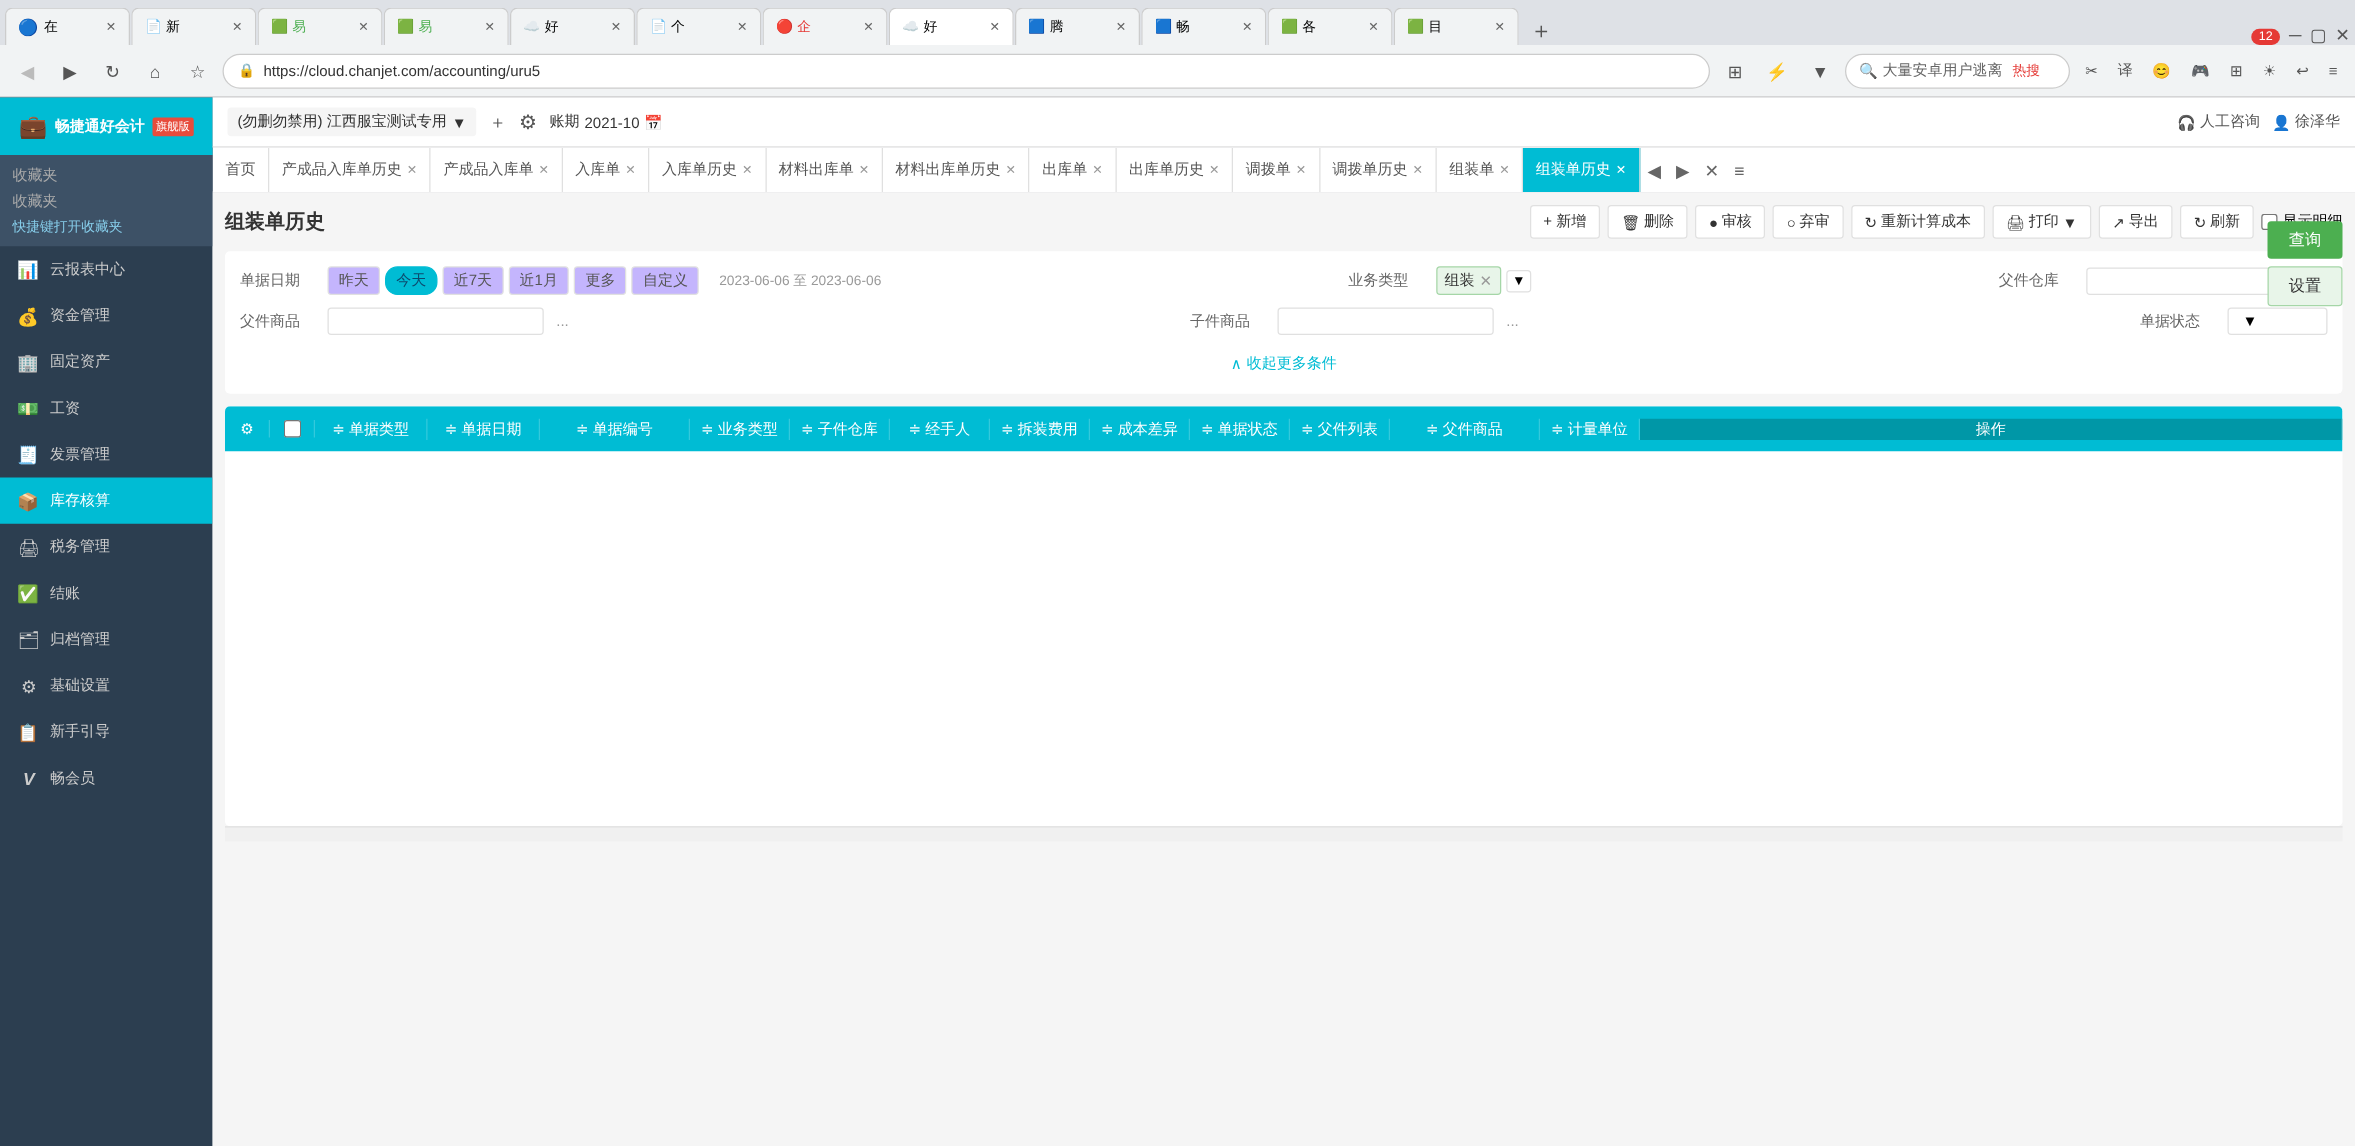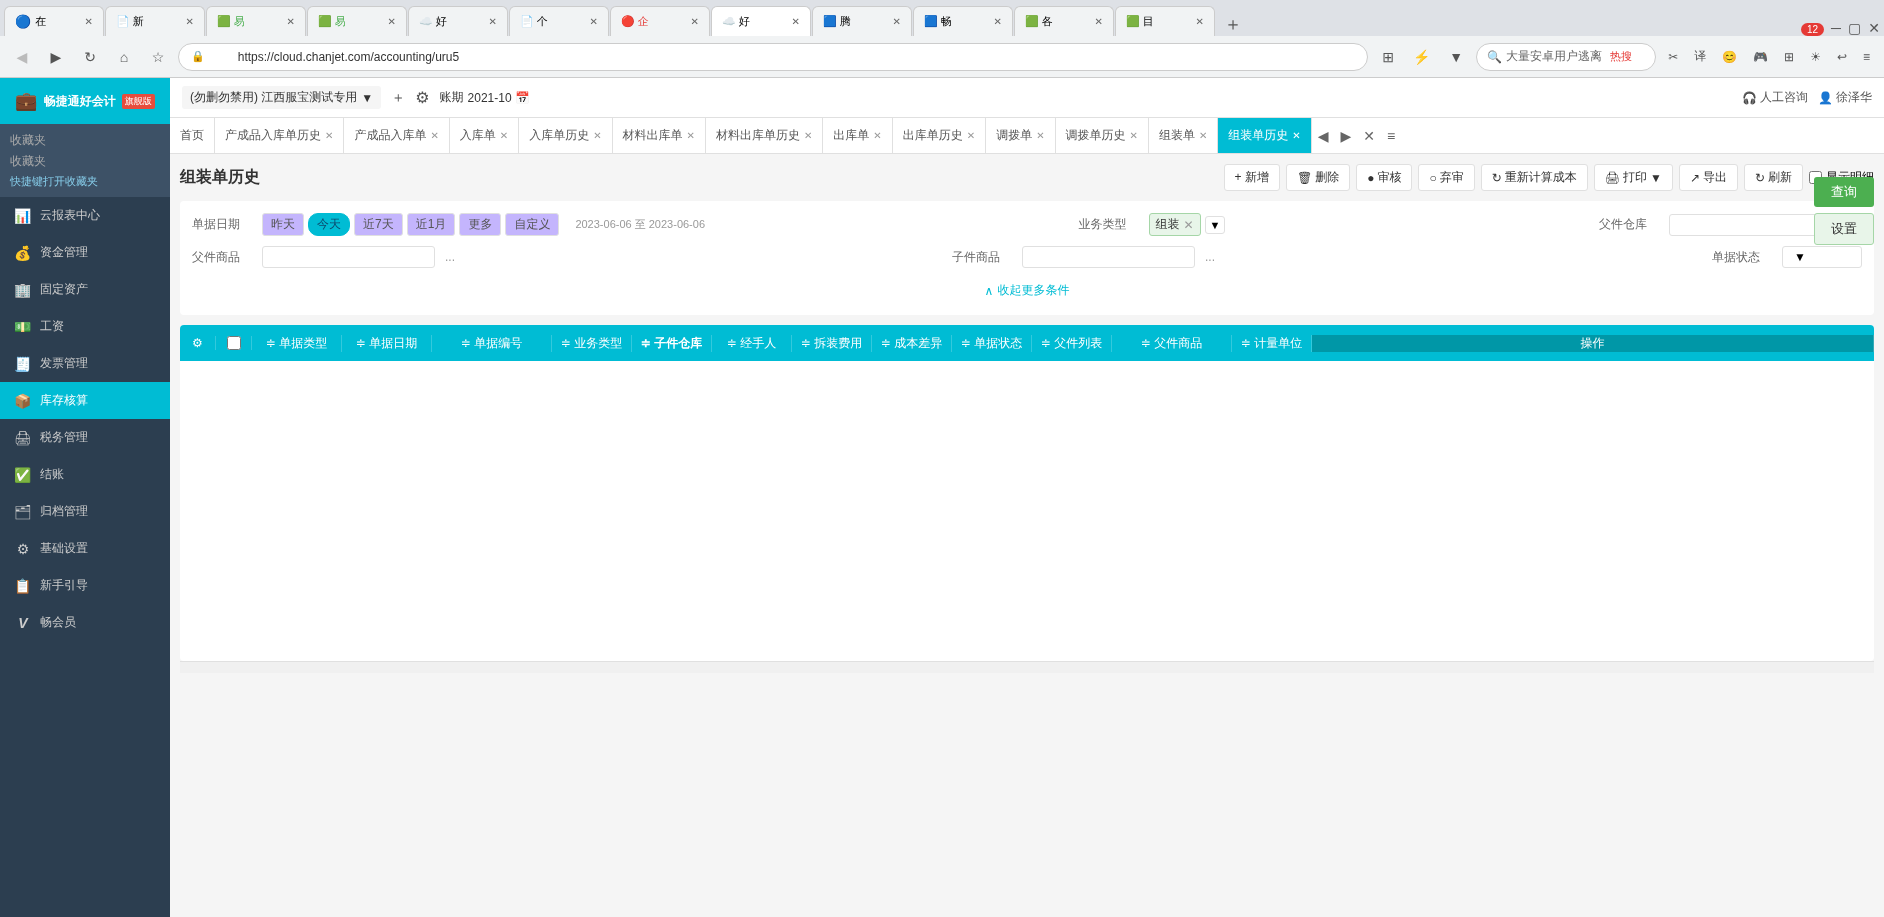--- a/index.html
+++ b/index.html
@@ -10,21 +10,21 @@
     .browser-tabs { display: flex; align-items: flex-end; height: 36px; background: #dee1e6; padding: 0 4px; gap: 1px; overflow: hidden; }
     .browser-tab { display: flex; align-items: center; height: 30px; padding: 0 10px; background: #f1f3f4; border-radius: 6px 6px 0 0; font-size: 11px; gap: 4px; min-width: 100px; max-width: 140px; white-space: nowrap; overflow: hidden; cursor: pointer; border: 1px solid #ccc; border-bottom: none; }
     .browser-tab.active { background: #fff; }
     .browser-tab .tab-close { margin-left: auto; color: #666; font-size: 10px; flex-shrink: 0; }
 
     .browser-toolbar { display: flex; align-items: center; height: 42px; background: #f1f3f4; padding: 0 8px; gap: 6px; border-bottom: 1px solid #ccc; }
     .nav-btn { width: 28px; height: 28px; border-radius: 50%; border: none; background: none; cursor: pointer; font-size: 14px; color: #555; display: flex; align-items: center; justify-content: center; }
     .nav-btn:disabled { color: #bbb; cursor: default; }
     .address-bar { flex: 1; height: 28px; border-radius: 14px; border: 1px solid #ccc; background: #fff; padding: 0 12px; font-size: 12px; color: #333; display: flex; align-items: center; gap: 6px; }
     .address-bar .lock-icon { color: #4CAF50; font-size: 11px; }
-    .address-bar .url-text { font-size: 12px; color: #333; margin-left: 27px; }
+    .address-bar .url-text { font-size: 12px; color: #333; }
     .search-bar { display: flex; align-items: center; background: #fff; border: 1px solid #ccc; border-radius: 14px; padding: 0 10px; height: 28px; min-width: 180px; gap: 4px; }
     .toolbar-right { display: flex; gap: 4px; align-items: center; }
     .toolbar-btn { padding: 2px 6px; border: none; background: none; cursor: pointer; font-size: 12px; color: #555; }
 
     
     .app-container { display: flex; height: calc(917px - 78px); width: 1884px; }
 
     
     .sidebar { width: 170px; background: #2c3e50; display: flex; flex-direction: column; color: #fff; flex-shrink: 0; }
     .sidebar-logo { display: flex; align-items: center; justify-content: center; padding: 12px 8px; background: #00bcd4; gap: 6px; }
@@ -453,21 +453,21 @@
           </div>
           <div class="th" style="width:90px;">
             <span>≑ 单据日期</span>
           </div>
           <div class="th" style="width:120px;">
             <span>≑ 单据编号</span>
           </div>
           <div class="th" style="width:80px;">
             <span>≑ 业务类型</span>
           </div>
-          <div class="th" style="width:80px;font-weight:bold;">
+          <div class="th" style="width:80px;">
             <span>≑ 子件仓库</span>
           </div>
           <div class="th" style="width:80px;">
             <span>≑ 经手人</span>
           </div>
           <div class="th" style="width:80px;">
             <span>≑ 拆装费用</span>
           </div>
           <div class="th" style="width:80px;">
             <span>≑ 成本差异</span>

